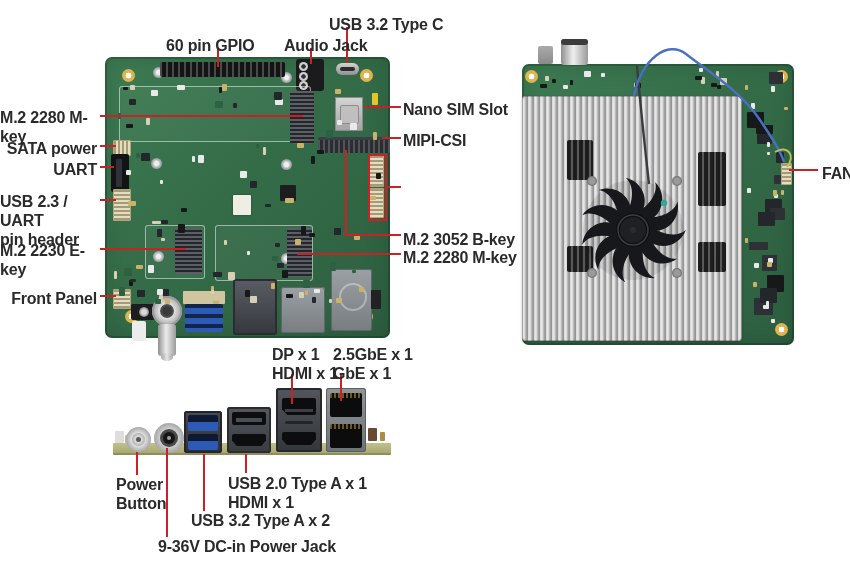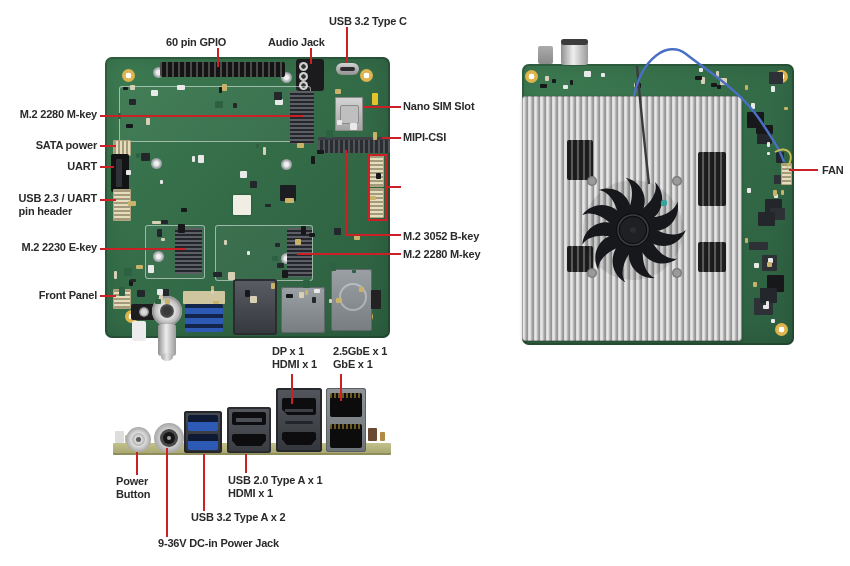--- a/index.html
+++ b/index.html
@@ -1,19 +1,19 @@
 <!DOCTYPE html>
 <html><head>
 <meta charset="utf-8">
 <style>
   html,body{margin:0;padding:0;background:#ffffff;}
   .canvas{position:relative;width:850px;height:566px;background:#fff;overflow:hidden;
           font-family:"Liberation Sans","DejaVu Sans",sans-serif;}
   
-  .lbl{position:absolute;font-weight:bold;font-size:11px;line-height:1.2;color:#2a2a2a;
+  .lbl{position:absolute;font-weight:bold;font-size:16px;line-height:1.2;color:#2a2a2a;
        white-space:pre-line;letter-spacing:-0.2px;z-index:6;}
   .lbl.ra{text-align:left;}
   
   .ln{position:absolute;background:#cb2026;z-index:5;}
   .rbox{position:absolute;border:2px solid #cb2026;z-index:5;background:transparent;}
   
   .board{position:absolute;border-radius:7px;
          background:linear-gradient(135deg,#3d7c53 0%,#346c48 45%,#2d5f40 100%);
          box-shadow:inset 0 0 0 2px rgba(0,0,0,0.18), inset 0 0 24px rgba(0,0,0,0.15);}
   .hole{position:absolute;width:13px;height:13px;border-radius:50%;
@@ -368,21 +368,21 @@
   <div class="ln" style="left:297px;top:253px;width:104px;height:2px;"></div>
   <div class="ln" style="left:789px;top:169px;width:29px;height:2px;"></div>
   <div class="ln" style="left:291px;top:374px;width:2px;height:30px;"></div>
   <div class="ln" style="left:340px;top:374px;width:2px;height:27px;"></div>
   <div class="ln" style="left:136px;top:452px;width:2px;height:23px;"></div>
   <div class="ln" style="left:245px;top:454px;width:2px;height:19px;"></div>
   <div class="ln" style="left:203px;top:454px;width:2px;height:57px;"></div>
   <div class="ln" style="left:166px;top:448px;width:2px;height:89px;"></div>
 
   <div class="lbl" style="left:166px;top:36px;">60 pin GPIO</div>
-  <div class="lbl" style="left:268px;top:36px;">Audio Jack</div>
+  <div class="lbl" style="left:284px;top:36px;">Audio Jack</div>
   <div class="lbl" style="left:329px;top:15px;">USB 3.2 Type C</div>
   <div class="lbl ra" style="right:753px;top:108px;">M.2 2280 M-key</div>
   <div class="lbl ra" style="right:753px;top:139px;">SATA power</div>
   <div class="lbl ra" style="right:753px;top:160px;">UART</div>
   <div class="lbl ra" style="right:753px;top:192px;">USB 2.3 / UART
 pin header</div>
   <div class="lbl ra" style="right:753px;top:241px;">M.2 2230 E-key</div>
   <div class="lbl ra" style="right:753px;top:289px;">Front Panel</div>
   <div class="lbl" style="left:403px;top:100px;">Nano SIM Slot</div>
   <div class="lbl" style="left:403px;top:131px;">MIPI-CSI</div>

